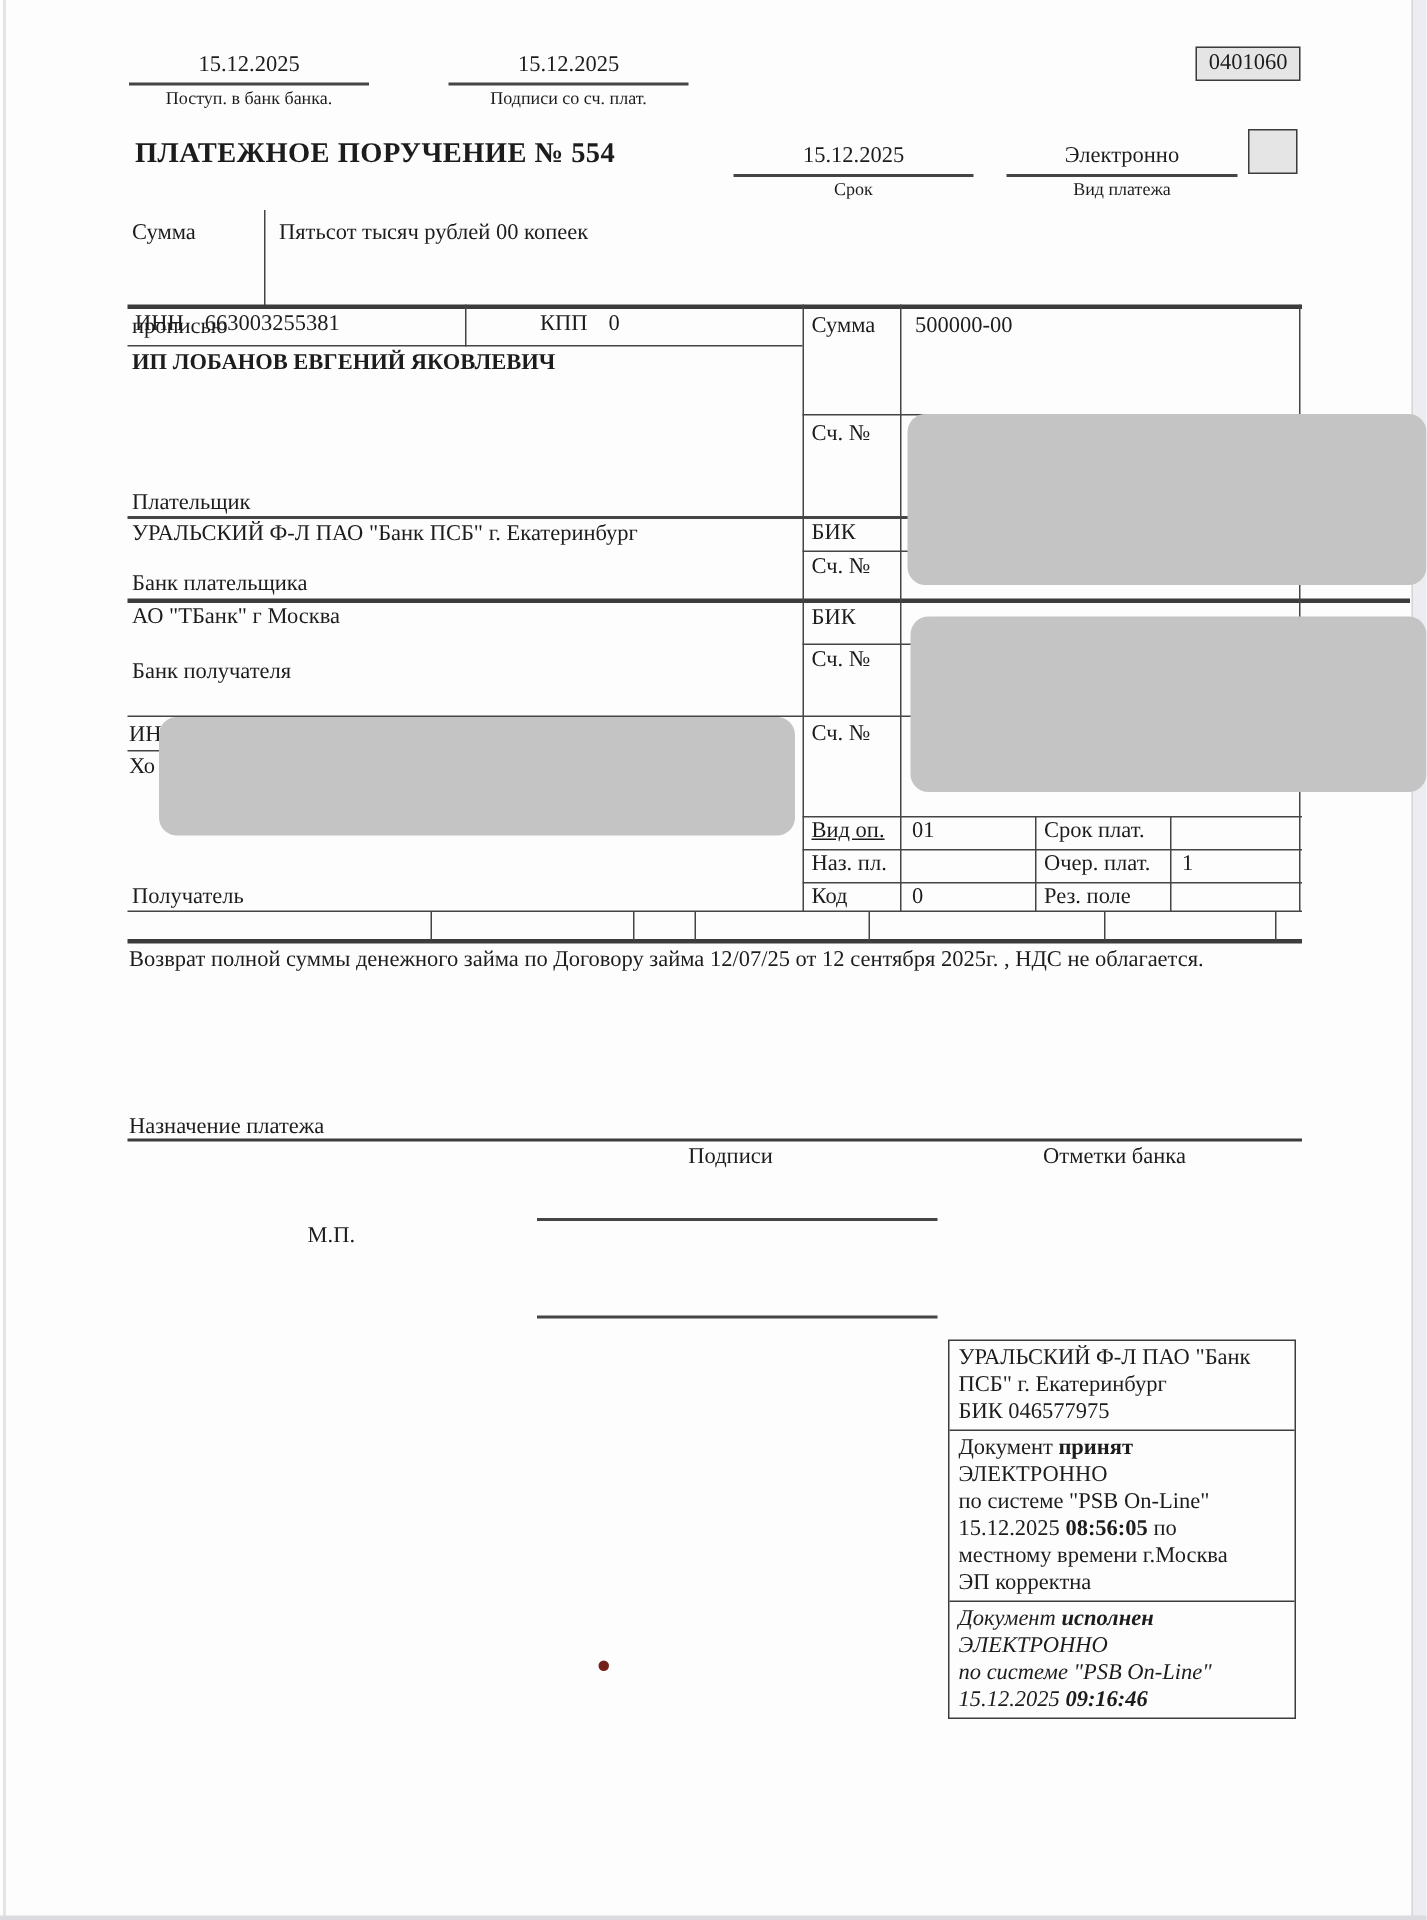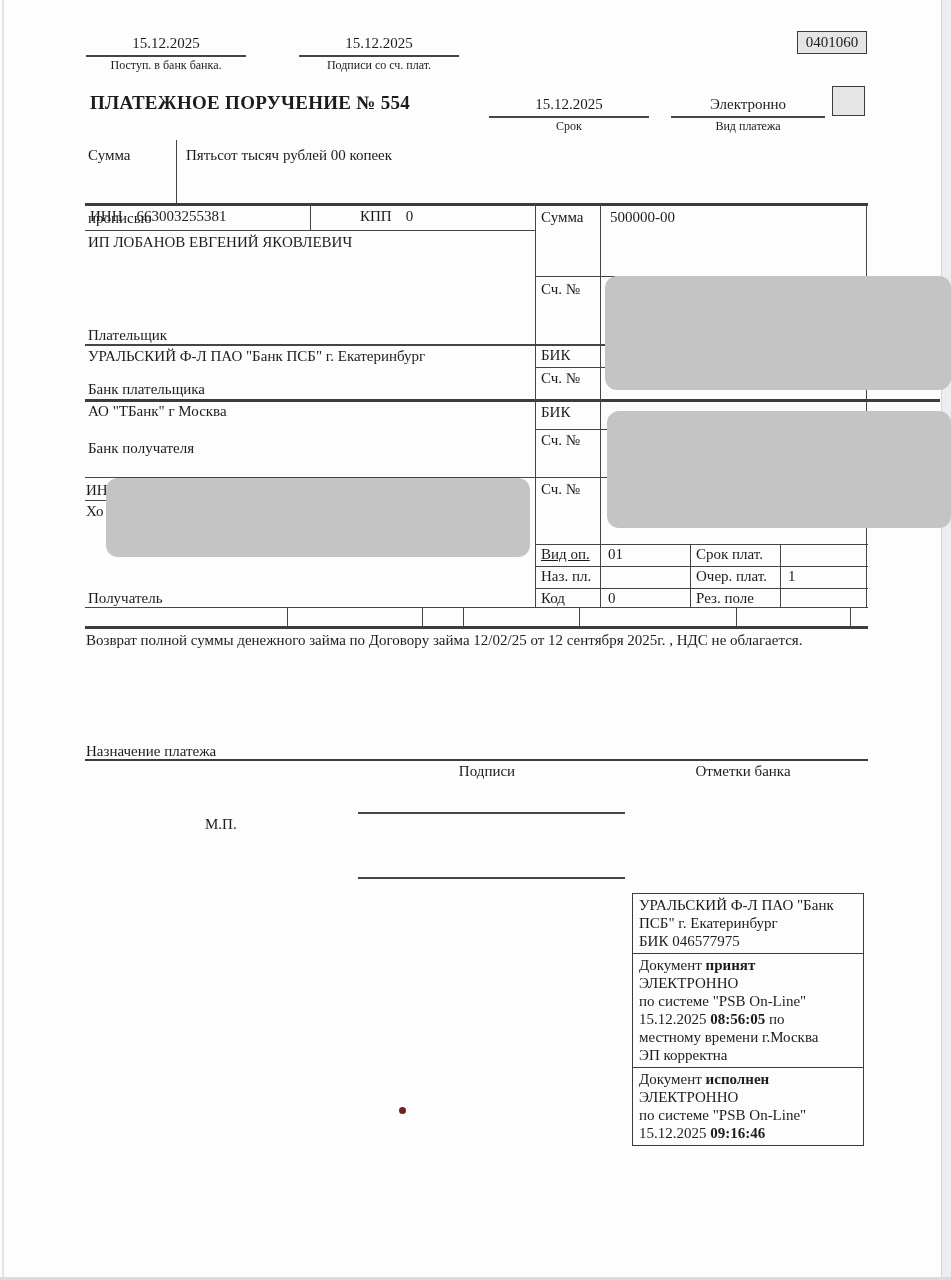--- a/index.html
+++ b/index.html
@@ -12,21 +12,21 @@
   .sm{font-size:12px;line-height:13px;}
   .ctr{text-align:center;}
   .hl{position:absolute;background:#454545;height:1px;}
   .hl2{position:absolute;background:#3c3c3c;height:2px;}
   .vl{position:absolute;background:#454545;width:1px;}
   .box{position:absolute;border:1.5px solid #3c3c3c;background:#e5e5e5;}
   .redact{position:absolute;background:#c4c4c4;border-radius:12px;}
   .pair{display:flex;gap:14px;}
   .stamp{position:absolute;left:632px;top:893px;width:230px;border:1.5px solid #3c3c3c;font-size:15px;line-height:18px;}
   .stamp-sec{padding:2px 6px 3px 6px;border-bottom:1px solid #3c3c3c;}
-  .stamp-sec:last-child{border-bottom:none;}
+  .stamp-sec:last-child{border-bottom:none;font-style:italic;}
   .edge{position:absolute;background:#ededf1;}
   b{font-weight:bold;}
 </style>
 </head>
 <body>
 
 <div class="edge" style="left:941px;top:0;width:10px;height:1280px;border-left:1px solid #d5d5da;"></div>
 <div class="edge" style="left:2px;top:0;width:2px;height:1280px;background:#e3e3e8;"></div>
 <div class="edge" style="left:0;top:1277px;width:951px;height:3px;background:#dcdce0;"></div>
 
@@ -89,21 +89,21 @@
 <div class="vl" style="left:850px;top:608px;height:19px;"></div>
 
 <div class="t pair" style="left:90px;top:208px;text-align:right;">
   <span>ИНН</span>
   <span>663003255381</span>
 </div>
 <div class="t pair" style="left:312px;top:208px;margin-left:48px;">
   <span>КПП</span>
   <span>0</span>
 </div>
-<div class="t" style="left:88px;top:234px;">ИП ЛОБАНОВ ЕВГЕНИЙ ЯКОВЛЕВИЧ</div>
+<div class="t" style="left:88px;top:234px;font-weight:bold;">ИП ЛОБАНОВ ЕВГЕНИЙ ЯКОВЛЕВИЧ</div>
 <div class="t" style="left:88px;top:327px;">Плательщик</div>
 <div class="t" style="left:88px;top:348px;">УРАЛЬСКИЙ Ф-Л ПАО "Банк ПСБ"  г. Екатеринбург</div>
 <div class="t" style="left:88px;top:381px;">Банк плательщика</div>
 <div class="t" style="left:88px;top:403px;">АО "ТБанк"  г Москва</div>
 <div class="t" style="left:88px;top:440px;">Банк получателя</div>
 <div class="t" style="left:86px;top:482px;">ИН</div>
 <div class="t" style="left:86px;top:503px;">Хо</div>
 <div class="t" style="left:88px;top:590px;">Получатель</div>
 
 <div class="t" style="left:541px;top:209px;">Сумма</div>
@@ -122,21 +122,21 @@
 <div class="t" style="left:696px;top:568px;">Очер. плат.</div>
 <div class="t" style="left:788px;top:568px;">1</div>
 <div class="t" style="left:541px;top:590px;">Код</div>
 <div class="t" style="left:608px;top:590px;">0</div>
 <div class="t" style="left:696px;top:590px;">Рез. поле</div>
 
 <div class="redact" style="left:605px;top:276px;width:346px;height:114px;"></div>
 <div class="redact" style="left:607px;top:411px;width:344px;height:117px;"></div>
 <div class="redact" style="left:106px;top:478px;width:424px;height:79px;"></div>
 
-<div class="t" style="left:86px;top:632px;white-space:normal;width:780px;">Возврат полной суммы денежного займа по Договору займа 12/02/25 от 12 сентября 2025г. , НДС не облагается.</div>
+<div class="t" style="left:86px;top:632px;white-space:normal;width:780px;">Возврат полной суммы денежного займа по Договору займа 12/07/25 от 12 сентября 2025г. , НДС не облагается.</div>
 <div class="t" style="left:86px;top:743px;">Назначение платежа</div>
 <div class="hl2" style="left:85px;top:759px;width:783px;height:2px;"></div>
 
 <div class="t ctr" style="left:427px;top:763px;width:120px;">Подписи</div>
 <div class="t ctr" style="left:668px;top:763px;width:150px;">Отметки банка</div>
 <div class="t" style="left:205px;top:816px;">М.П.</div>
 <div class="hl" style="left:358px;top:812px;width:267px;height:1.5px;"></div>
 <div class="hl" style="left:358px;top:877px;width:267px;height:1.5px;"></div>
 
 <div class="stamp">

